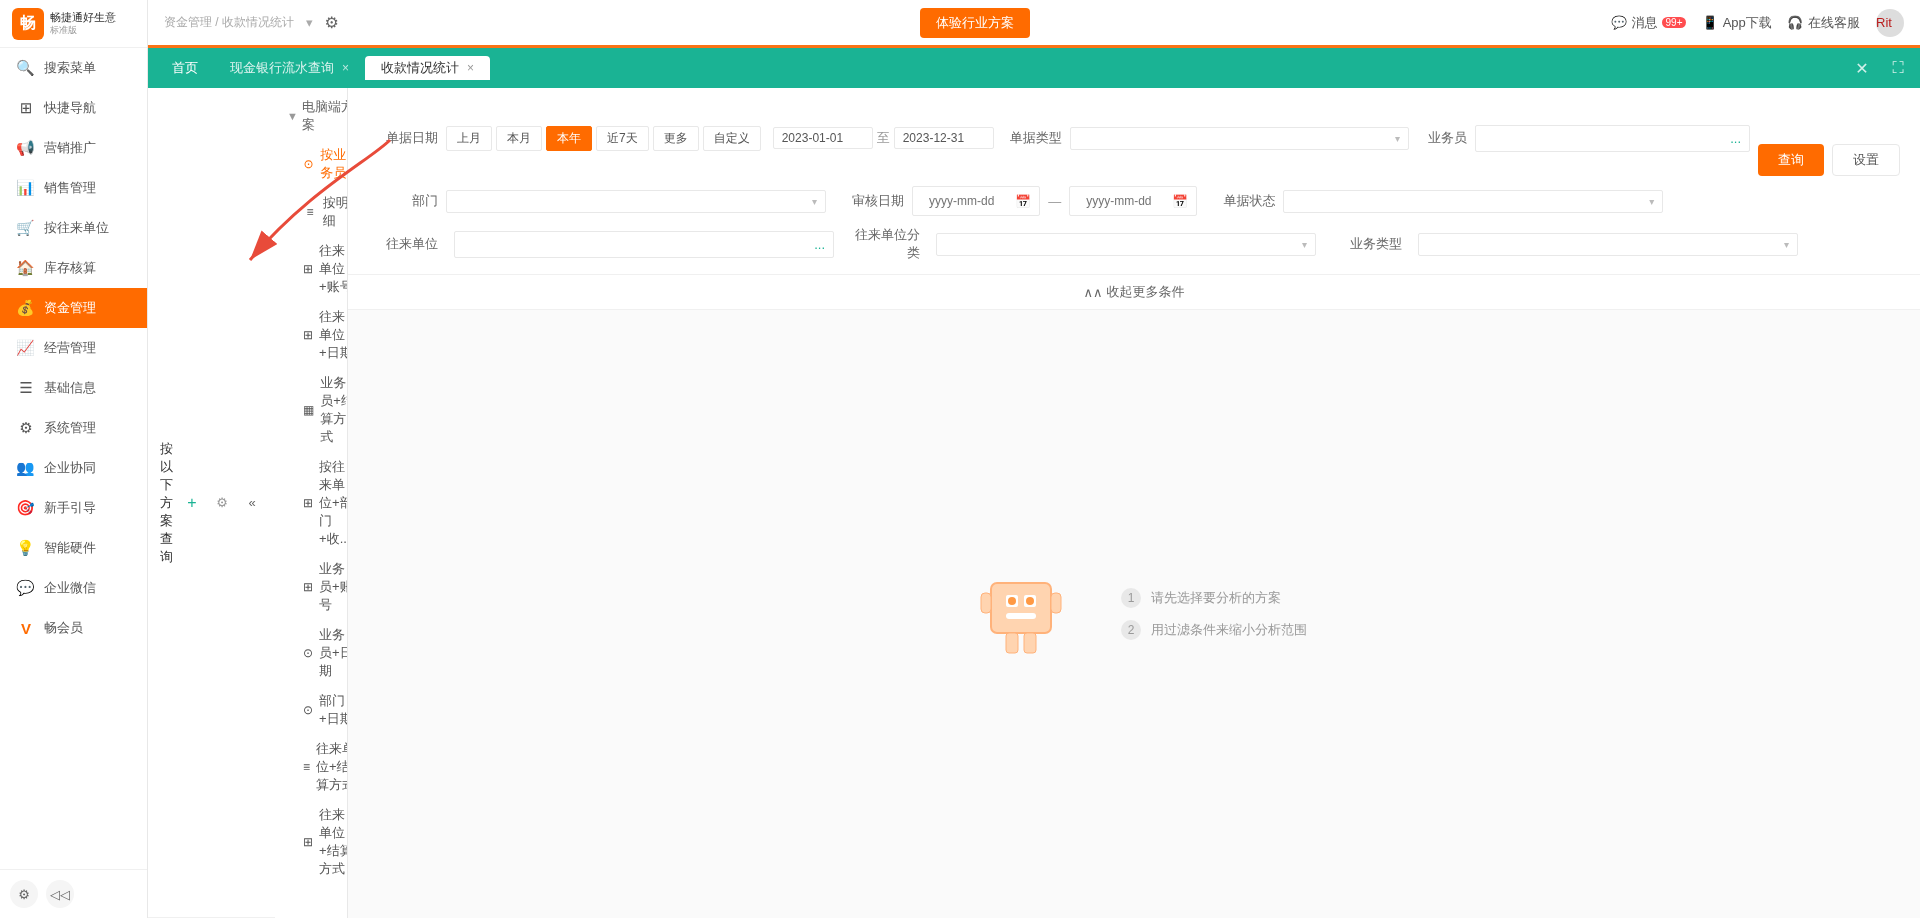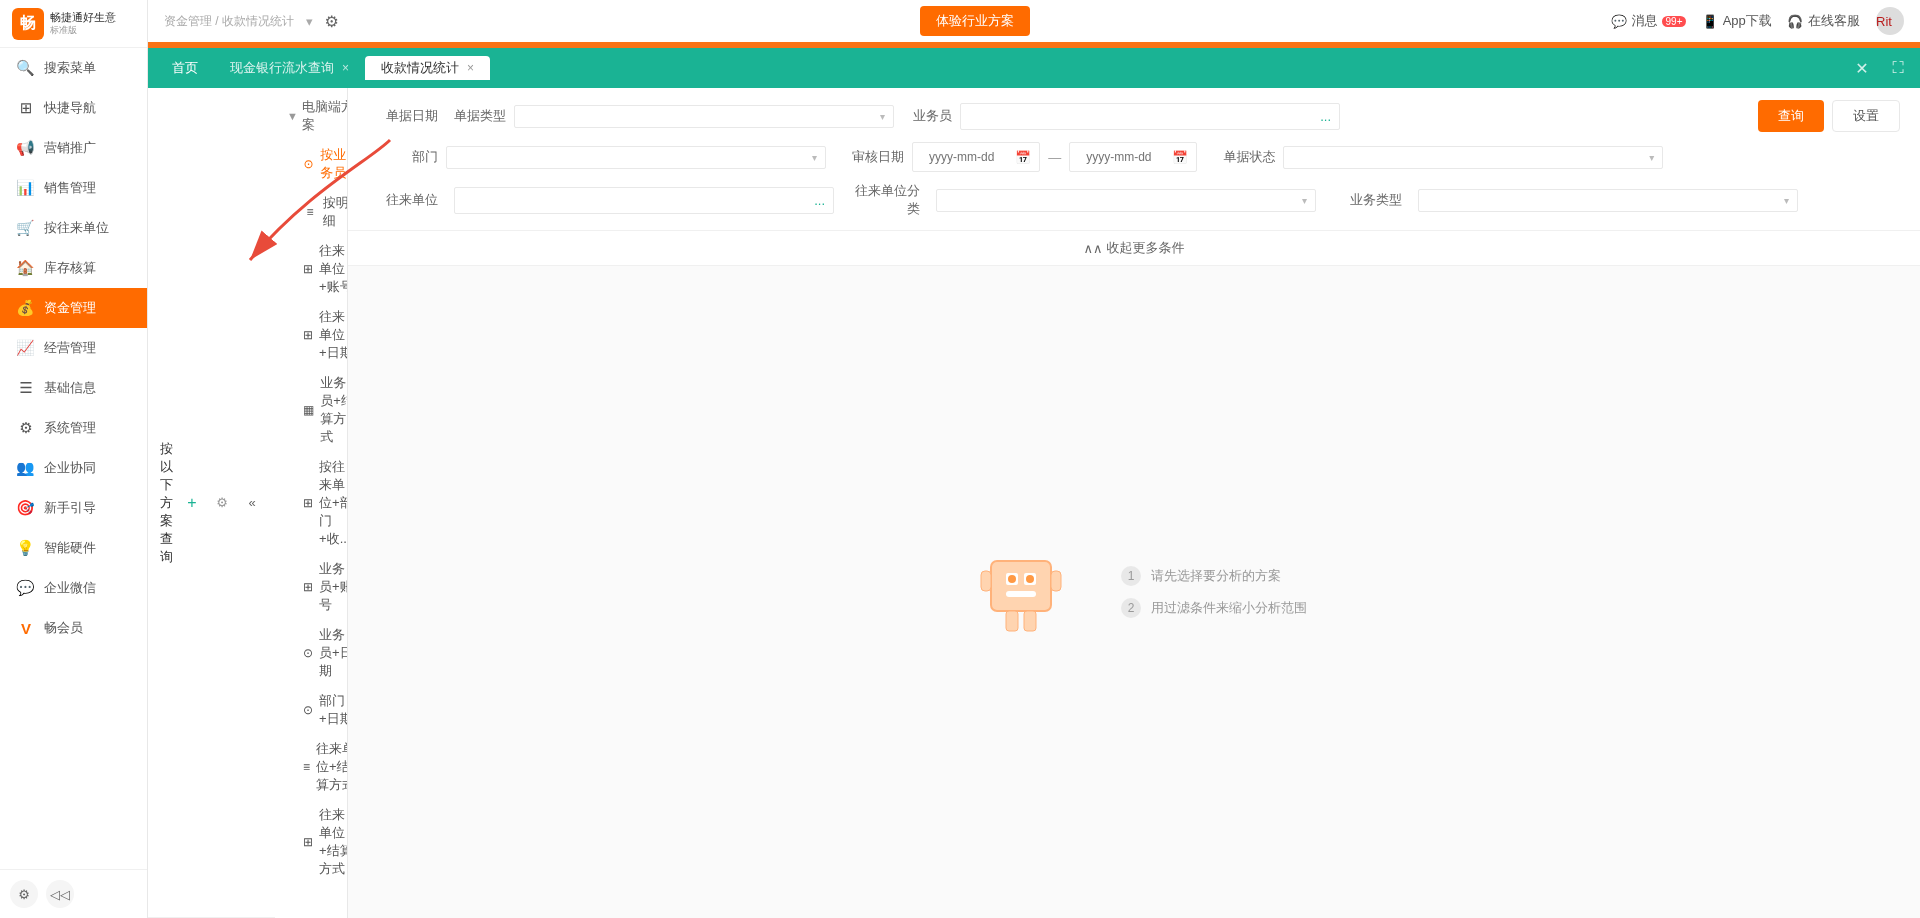--- a/index.html
+++ b/index.html
@@ -72,21 +72,21 @@
     
     .main { flex: 1; display: flex; flex-direction: column; overflow: hidden; }
 
     
     .topbar {
       height: 48px;
       background: #fff;
       display: flex;
       align-items: center;
       padding: 0 16px;
-      border-bottom: 6px solid #f97316;
+      border-bottom: 3px solid #f97316;
       justify-content: space-between;
     }
     .topbar-left { display: flex; align-items: center; gap: 12px; }
     .topbar-breadcrumb { color: #999; font-size: 12px; }
     .topbar-gear { color: #666; cursor: pointer; font-size: 16px; }
     .topbar-trial-btn {
       background: #ff6b00;
       color: white;
       border: none;
       border-radius: 4px;
@@ -332,21 +332,21 @@
       border: 1px solid #e8e8e8;
       border-radius: 2px;
       background: white;
       padding: 4px 8px;
       color: #999;
       cursor: pointer;
       gap: 4px;
     }
     .chevron-down { font-size: 10px; color: #bbb; }
     .more-btn { color: #1ab394; cursor: pointer; font-size: 13px; margin-left: 4px; }
-    .filter-actions-right { margin-left: auto; display: flex; gap: 8px; }
+    .filter-actions-right { margin-left: auto; display: flex; gap: 8px; margin-top: 44px; }
     .query-btn {
       background: #ff6b00;
       color: white;
       border: none;
       border-radius: 4px;
       padding: 6px 20px;
       cursor: pointer;
       font-size: 13px;
     }
     .settings-btn {
@@ -617,20 +617,33 @@
       </div>
     </div>
 
     <div class="right-panel">
 
 
       <div class="filter-area">
 
         <div class="filter-row">
           <span class="filter-label">单据日期</span>
+          <div class="filter-date-group">
+            <button class="date-btn">上月</button>
+            <button class="date-btn">本月</button>
+            <button class="date-btn active">本年</button>
+            <button class="date-btn">近7天</button>
+            <button class="date-btn">更多</button>
+            <button class="date-btn">自定义</button>
+            <div class="date-input-group">
+              <input class="date-input" type="text" value="2023-01-01" style="">
+              <span class="date-sep">至</span>
+              <input class="date-input" type="text" value="2023-12-31" style="">
+            </div>
+          </div>
           <span class="filter-label" style="width:60px;">单据类型</span>
           <div class="filter-select" style="flex:1;min-width:200px;">
             <span style="color:#ccc;font-size:13px;"></span>
             <span class="chevron-down">▾</span>
           </div>
           <span class="filter-label" style="width:50px;">业务员</span>
           <div class="filter-select" style="min-width:160px;flex:0.8;">
             <span style="color:#ccc;"></span>
             <span class="more-btn">...</span>
           </div>

